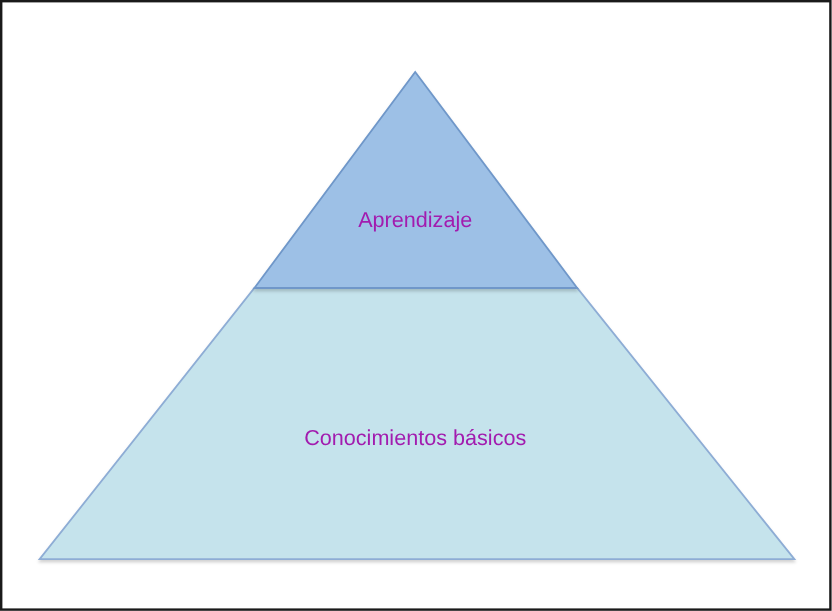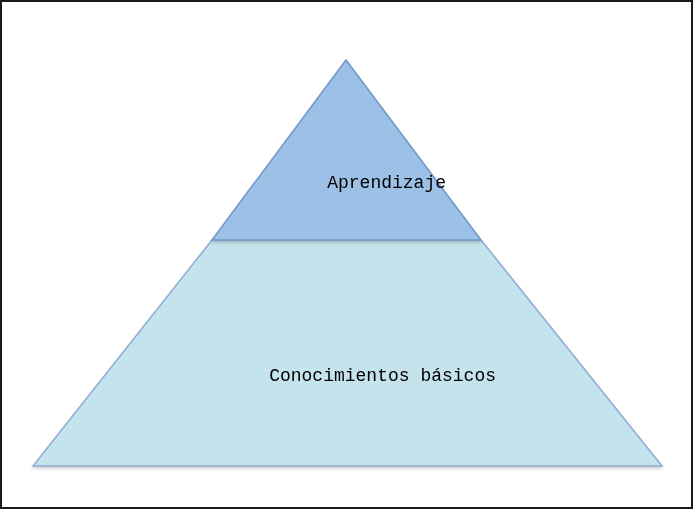--- a/index.html
+++ b/index.html
@@ -6,28 +6,28 @@
     body { width: 693px; height: 509px; overflow: hidden; }
     .frame {
       position: absolute; left: 0; top: 0;
       width: 689px; height: 505px;
       border: 2px solid #1a1a1a;
       background: #ffffff;
     }
     svg { position: absolute; left: 0; top: 0; }
     .label {
       position: absolute;
-      font-family: Liberation Mono, monospace;
-      color: #000000;
-      text-align: right;
+      font-family: Liberation Sans, sans-serif;
+      color: #a21caf;
+      text-align: center;
       font-size: 18px;
       line-height: 26px;
     }
     .label-top { left: 246px; top: 170px; width: 200px; }
-    .label-bottom { left: 196px; top: 363px; width: 300px; }
+    .label-bottom { left: 196px; top: 352px; width: 300px; }
   </style>
 </head>
 <body>
 
 <div class="frame"></div>
 
 <svg width="693" height="509" viewBox="0 0 693 509">
   <defs>
     <filter id="sh" x="-5%" y="-5%" width="110%" height="115%">
       <feDropShadow dx="0" dy="2" stdDeviation="1.5" flood-color="#000" flood-opacity="0.18"></feDropShadow>

